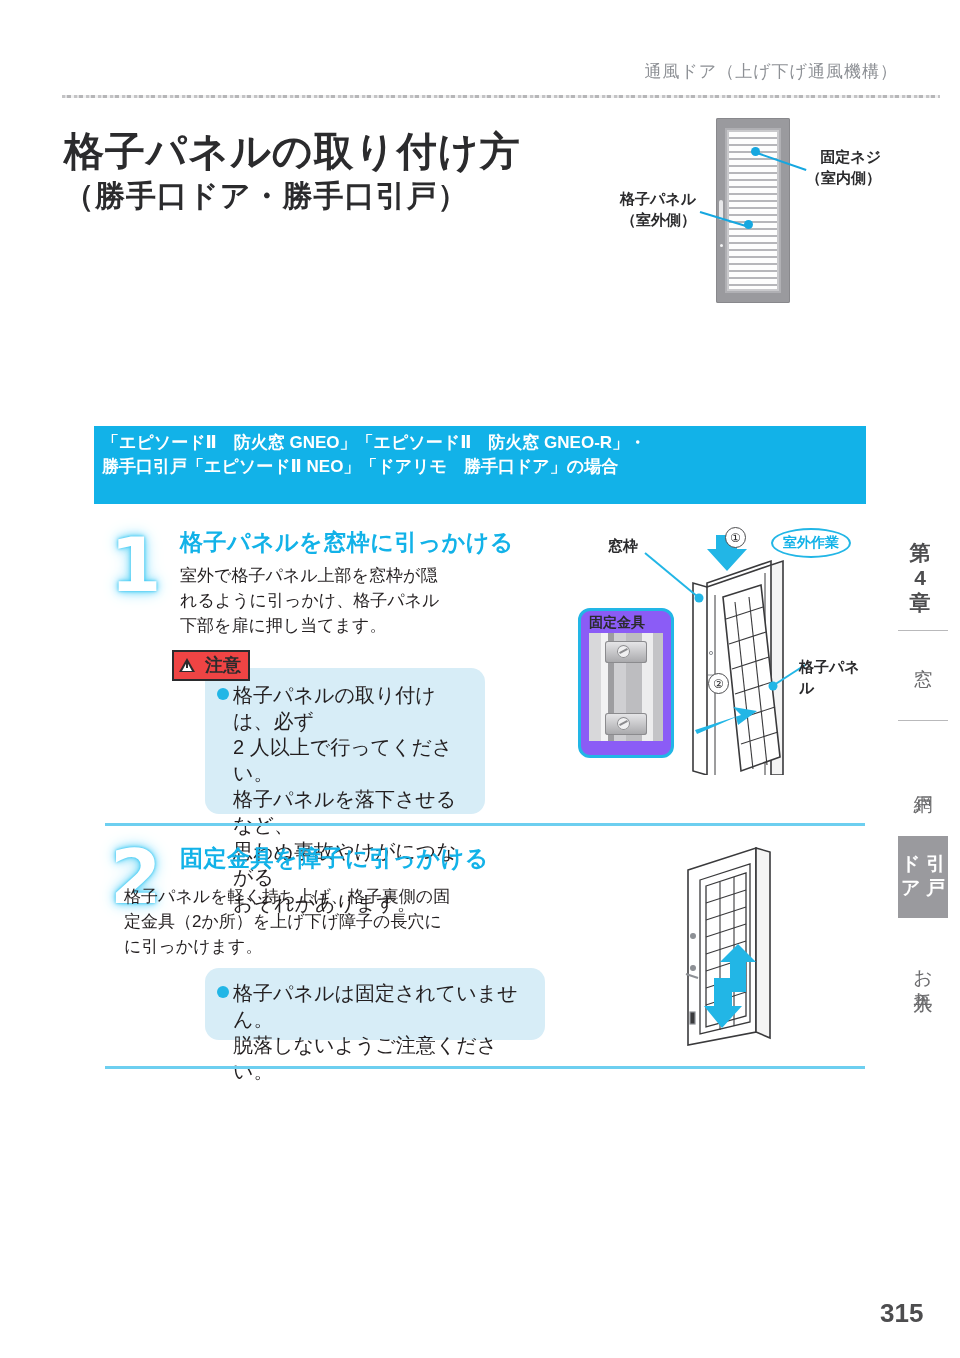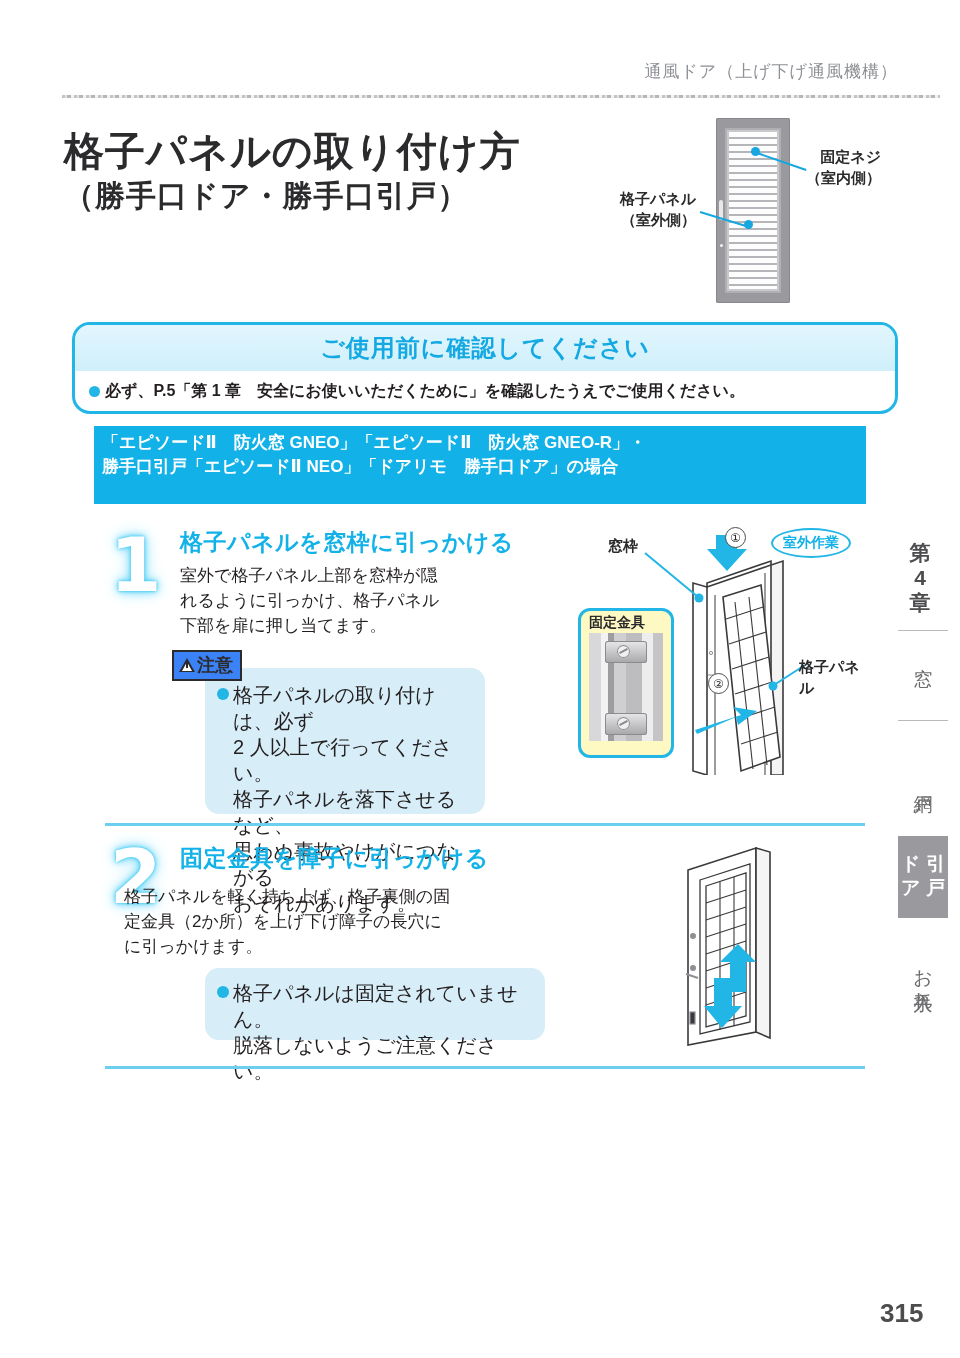--- a/index.html
+++ b/index.html
@@ -94,21 +94,21 @@
     position:absolute;font-size:23px;font-weight:bold;color:#12b2e8;letter-spacing:.5px;
   }
   .step-body{
     position:absolute;font-size:17px;line-height:25px;color:#231f20;
   }
 
   
   .caution-tag{
     position:absolute;left:172px;top:650px;
     border:2px solid #2b2b2d;padding:1px 7px 2px 5px;
-    display:flex;align-items:center;gap:2px;background:#3b82f6;z-index:3;
+    display:flex;align-items:center;gap:10px;background:#ef4444;z-index:3;
   }
   .caution-tag .tri{
     width:0;height:0;border-left:8px solid transparent;border-right:8px solid transparent;
     border-bottom:14px solid transparent;position:relative;
   }
   .caution-tag .tri::before{
     content:"";position:absolute;left:-8px;top:0;width:0;height:0;
     border-left:8px solid transparent;border-right:8px solid transparent;border-bottom:14px solid #2b2b2d;
   }
   .caution-tag .tri::after{
@@ -153,21 +153,21 @@
   .oval-tag{
     position:absolute;border:2px solid #22b6e6;border-radius:50%;
     color:#12b2e8;font-size:14px;font-weight:bold;
     display:flex;align-items:center;justify-content:center;background:#fff;
   }
   .circ-num{
     position:absolute;width:19px;height:19px;border-radius:50%;border:1.5px solid #4d4d4f;
     font-size:12px;color:#2b2b2d;display:flex;align-items:center;justify-content:center;background:#fff;
   }
   .photo-call{
-    position:absolute;border:3px solid #22b6e6;border-radius:12px;background:#fef9c3;box-sizing:border-box;
+    position:absolute;border:3px solid #22b6e6;border-radius:12px;background:#8b5cf6;box-sizing:border-box;
   }
   .photo-call .cap{font-size:14px;font-weight:bold;color:#2b2b2d;padding:3px 0 1px 8px;}
   .photo-img{
     margin:0 8px 7px 8px;height:108px;
     background:
       linear-gradient(90deg,#d8d8da 0 16%,#f2f2f3 16% 26%,#9d9da0 26% 34%,#cfcfd2 34% 50%,#bdbdc0 50% 72%,#ededee 72% 86%,#c4c4c7 86% 100%);
     position:relative;
   }
   .clip{position:absolute;left:22%;width:56%;height:22px;background:linear-gradient(180deg,#e8e8ea,#a7a7aa);border-radius:3px;box-shadow:inset 0 0 0 1px #8b8b8e;}
   .clip .screw{position:absolute;left:12px;top:4px;width:13px;height:13px;border-radius:50%;background:#f0f0f1;box-shadow:inset 0 0 0 1px #8b8b8e;}
@@ -202,29 +202,20 @@
     <span>（室内側）</span>
   </div>
 
   <div class="cal-dot" style="left:744px;top:220px;"></div>
   <div class="cal-line" style="left:700px;top:211px;width:48px;transform:rotate(17deg);"></div>
   <div class="lbl" style="left:618px;top:188px;text-align:right;width:78px;">
     <span>格子パネル</span><br>
     <span>（室外側）</span>
   </div>
 
-  <div class="notice">
-    <div class="notice-head">
-      <span>ご使用前に確認してください</span>
-    </div>
-    <div class="notice-body">
-      <span class="bullet"></span>
-      <span class="txt">必ず、P.5「第 1 章　安全にお使いいただくために」を確認したうえでご使用ください。</span>
-    </div>
-  </div>
 
   <div class="banner">
     <div>「エピソードⅡ　防火窓 GNEO」「エピソードⅡ　防火窓 GNEO-R」・</div>
     <div>勝手口引戸「エピソードⅡ NEO」「ドアリモ　勝手口ドア」の場合</div>
   </div>
 
   <div class="step-num" style="left:110px;top:528px;">1</div>
   <div class="step-head" style="left:180px;top:527px;">格子パネルを窓枠に引っかける</div>
   <div class="step-body" style="left:180px;top:563px;">
     <div>室外で格子パネル上部を窓枠が隠</div>

